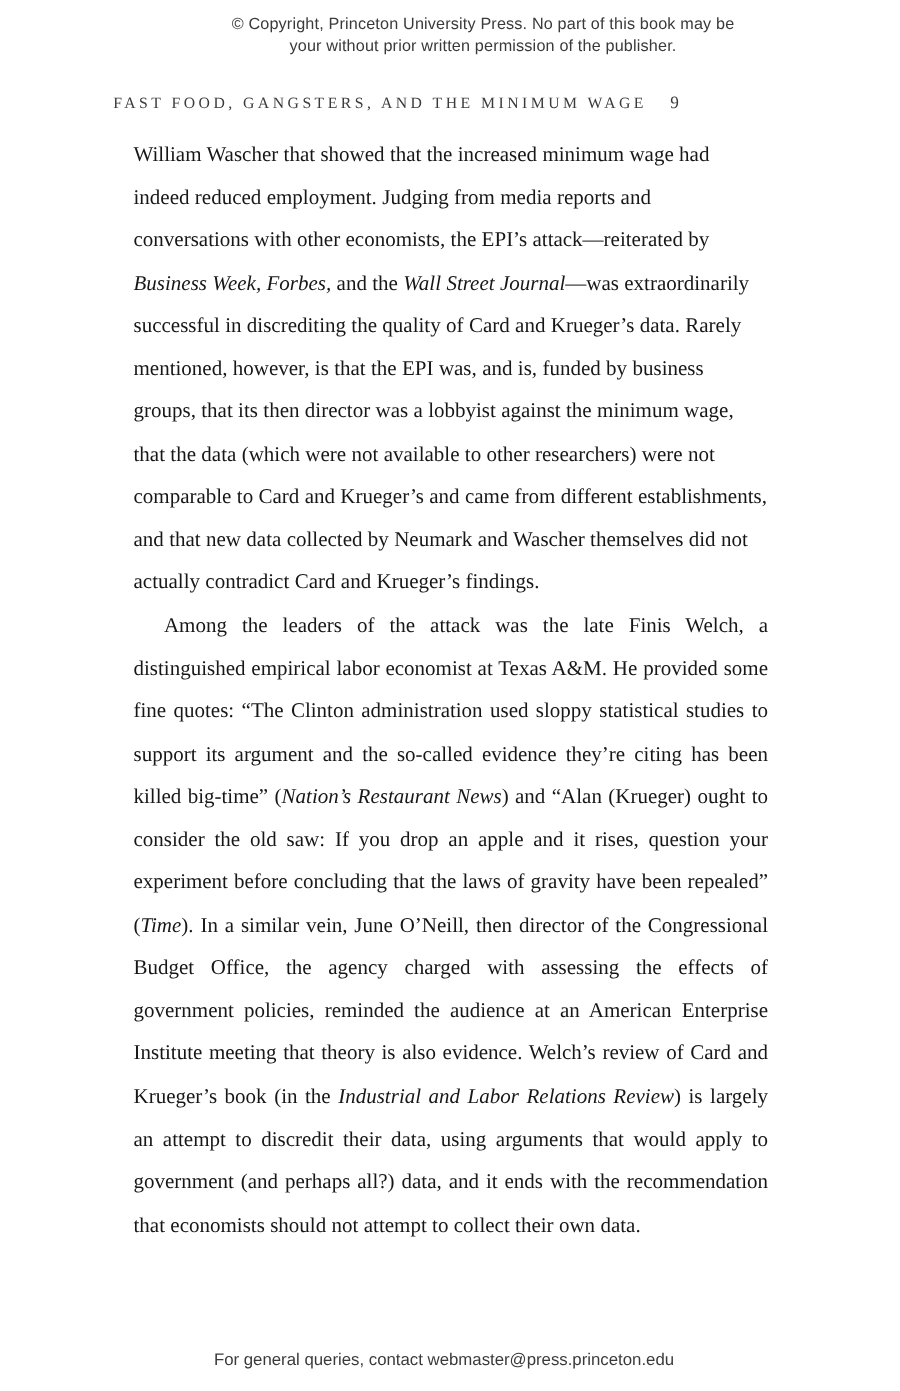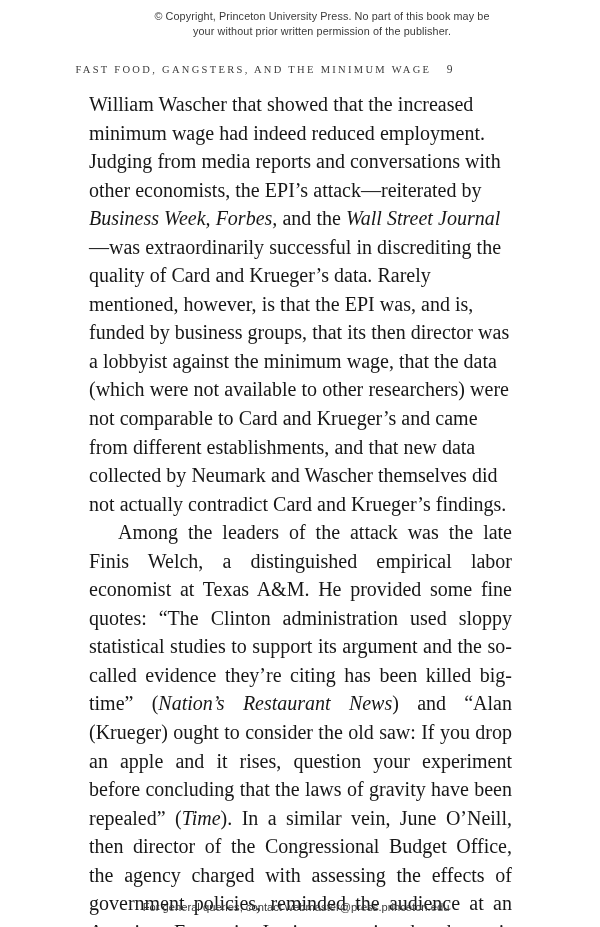--- a/index.html
+++ b/index.html
@@ -55,21 +55,21 @@
 
   
   .text-column {
     position: absolute;
     top: 90px;
     left: 89px;
     width: 423px;
   }
   .body-par {
     margin: 0;
-    font-size: 20px;
+    font-size: 14px;
     line-height: 28.55px;
     color: #171717;
     text-align: justify;
     -webkit-hyphens: none;
     hyphens: none;
     word-spacing: 0.005em;
   }
   .body-par.ragged {
     text-align: left;
   }

